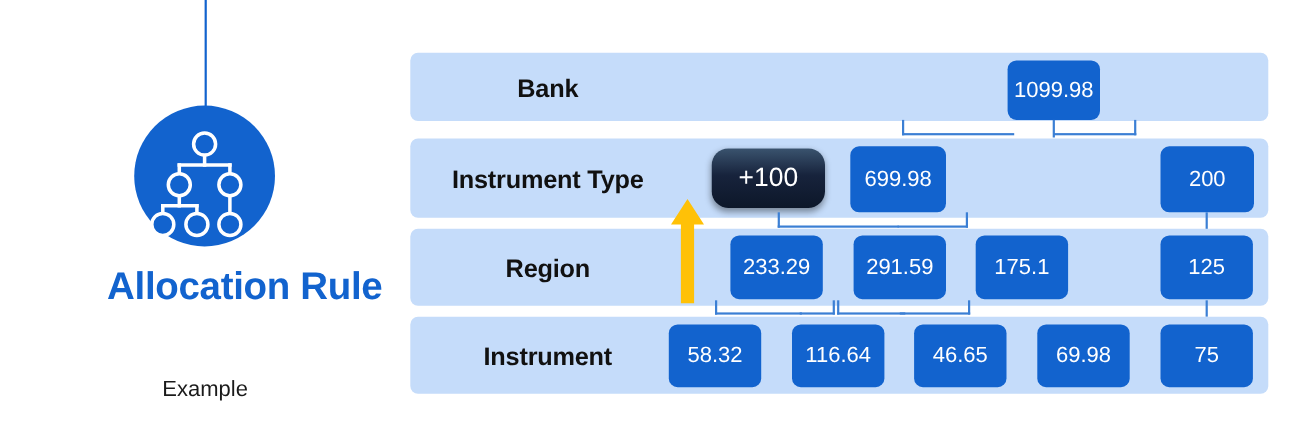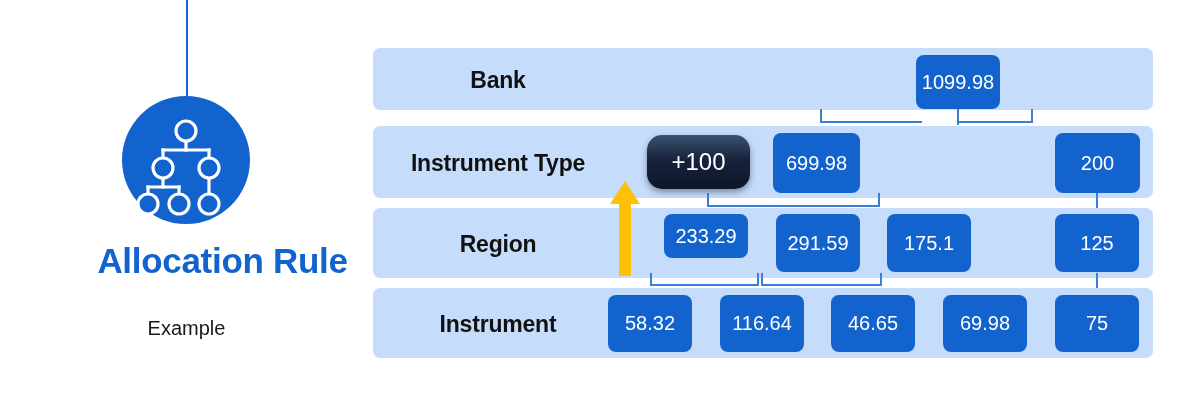--- a/index.html
+++ b/index.html
@@ -31,21 +31,21 @@
   .left-title{
     position:absolute;left:0;top:240px;width:373px;
     text-align:center;
     font-size:35px;font-weight:bold;
     color:#1263CE;
     letter-spacing:-0.3px;
     line-height:42px;
     padding-left:36px;
   }
   .left-sub{
-    position:absolute;left:0;top:314px;width:373px;
+    position:absolute;left:0;top:340px;width:373px;
     text-align:center;
     font-size:20px;font-weight:400;
     color:#1a1a1a;
     line-height:28px;
   }
 
   
   .diagram{
     position:absolute;left:373px;top:0;width:808px;height:401px;
   }
@@ -172,21 +172,21 @@
     <div class="conn conn-bracket" style="left:443px;top:193px;width:64px;height:14px;border-left-width:0;"></div>
     <div class="conn conn-stub" style="left:723px;top:193px;width:0;height:16px;"></div>
 
     <div class="arrow-up" style="left:609px;top:180px;">
       <svg width="30" height="92" viewBox="0 0 30 92" xmlns="http://www.w3.org/2000/svg" style="position:absolute;left:-609px;top:0;"></svg>
     </div>
 
     <div class="row-band" style="top:208px;height:70px;"></div>
     <div class="row-label" style="top:231px;">Region</div>
 
-    <div class="val-box" style="left:291px;top:214px;width:84px;height:44px;">233.29</div>
+    <div class="val-box" style="left:291px;top:214px;width:84px;height:58px;">233.29</div>
     <div class="val-box" style="left:403px;top:214px;width:84px;height:58px;">291.59</div>
     <div class="val-box" style="left:514px;top:214px;width:84px;height:58px;">175.1</div>
     <div class="val-box" style="left:682px;top:214px;width:84px;height:58px;">125</div>
 
     <div class="conn conn-bracket" style="left:277px;top:273px;width:79px;height:13px;border-right-width:0;"></div>
     <div class="conn conn-bracket" style="left:354px;top:273px;width:32px;height:13px;border-left-width:0;"></div>
     <div class="conn conn-bracket" style="left:388px;top:273px;width:62px;height:13px;border-right-width:0;"></div>
     <div class="conn conn-bracket" style="left:445px;top:273px;width:64px;height:13px;border-left-width:0;"></div>
     <div class="conn conn-stub" style="left:723px;top:273px;width:0;height:15px;"></div>
 

